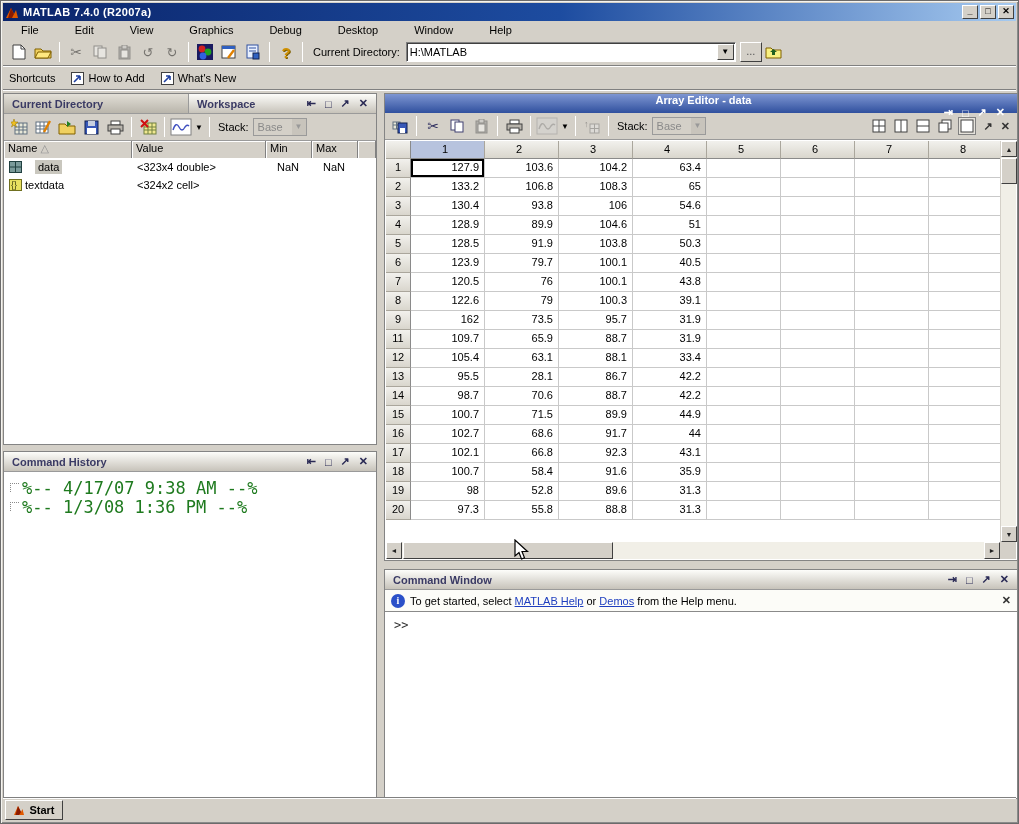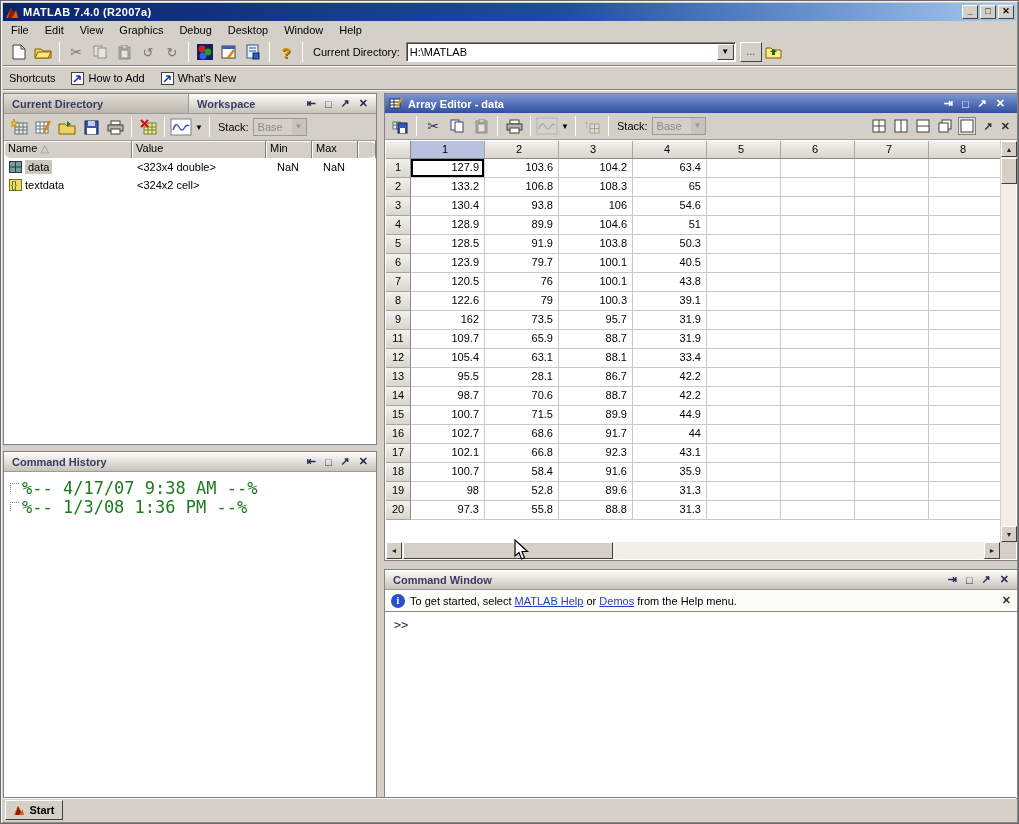--- a/index.html
+++ b/index.html
@@ -9,21 +9,21 @@
   .window { position:absolute; inset:0; border:1px solid #6b6b6b; box-shadow: inset 1px 1px 0 #f5f4f0, inset -1px -1px 0 #8a8a8a; background:#d4d0c8; }
 
   
   .titlebar { position:absolute; left:2px; top:2px; right:2px; height:18px; background:linear-gradient(to right,#0a246a,#1d4ca0 55%,#a6caf0); display:flex; align-items:center; padding:0 2px; }
   .titlebar .ttl { color:#fff; font-weight:bold; font-size:11px; margin-left:4px; letter-spacing:.3px; }
   .winbtns { margin-left:auto; display:flex; gap:2px; }
   .winbtn { width:16px; height:14px; background:#d4d0c8; border:1px solid; border-color:#fff #404040 #404040 #fff; font-size:9px; line-height:11px; text-align:center; font-weight:bold; color:#000; }
 
   
   .menubar { position:absolute; left:2px; top:20px; right:2px; height:18px; display:flex; align-items:center; background:#d4d0c8; }
-  .menu-item { padding:2px 8px; }
+  .menu-item { padding:2px 18px; }
 
   
   .toolbar { position:absolute; left:2px; top:38px; right:2px; height:27px; display:flex; align-items:center; padding:0 4px; border-bottom:1px solid #808080; box-shadow:0 1px 0 #fff; }
   .tbsep { width:1px; height:20px; background:#808080; border-right:1px solid #fff; margin:0 4px; }
   .tbi { width:24px; height:22px; display:flex; align-items:center; justify-content:center; }
   .tbi.dis { opacity:.45; filter:grayscale(1); }
   .cdlabel { margin:0 6px 0 6px; }
   .combo { display:flex; align-items:center; width:330px; height:20px; background:#fff; border:1px solid; border-color:#808080 #fff #fff #808080; box-shadow:inset 1px 1px 0 #404040; }
   .combo input { flex:1; border:none; outline:none; font-family:"Liberation Sans",sans-serif; font-size:11px; padding:0 3px; background:transparent; }
   .combo .drop { width:17px; height:16px; background:#d4d0c8; border:1px solid; border-color:#fff #404040 #404040 #fff; font-size:8px; text-align:center; line-height:14px; margin-right:1px; }
@@ -35,30 +35,30 @@
   .sc-ico { width:13px; height:13px; border:1px solid #404040; background:#fff; display:flex; align-items:center; justify-content:center; }
 
   
   .main { position:absolute; left:2px; top:90px; right:2px; bottom:26px; }
   .panel { position:absolute; background:#fff; border:1px solid #848484; }
   .phead { height:20px; background:linear-gradient(#fdfdfa,#c7c3ba); display:flex; align-items:stretch; border-bottom:1px solid #9a9a9a; color:#3a3a64; font-weight:bold; }
   .phead .cap { display:flex; align-items:center; padding:0 8px; }
   .phead .tab-inactive { background:linear-gradient(#e2dfd7,#b9b5ab); border-right:1px solid #9a9a9a; width:185px; }
   .phead-icons { margin-left:auto; display:flex; align-items:center; gap:9px; padding-right:8px; color:#2a2a55; font-weight:bold; font-size:11px; }
   .phead-icons span { cursor:default; }
-  .bluehead { height:19px; background:linear-gradient(#7e96d2,#30509e); display:flex; align-items:center; color:#fff; font-weight:bold; padding:0 4px; }
+  .bluehead { height:19px; background:linear-gradient(#7e96d2,#30509e); display:flex; align-items:center; color:#fff; font-weight:bold; padding:0 4px;flex-direction:column; }
   .bluehead .phead-icons { color:#fff; }
 
   .ptools { height:27px; background:#d4d0c8; display:flex; align-items:center; padding:0 3px; border-bottom:1px solid #9a9a9a; }
   .stacklbl { margin:0 4px; color:#000; }
   .stacksel { width:54px; height:18px; background:#d4d0c8; border:1px solid #9a9a9a; color:#8a8a8a; display:flex; align-items:center; padding-left:4px; }
   .stacksel .da { margin-left:auto; width:14px; height:16px; background:#c8c4bc; font-size:8px; text-align:center; line-height:15px; color:#999; }
 
   
-  .wshead { display:flex; height:17px; background:#d4d0c8;border-radius:7px; }
+  .wshead { display:flex; height:17px; background:#d4d0c8; }
   .wshc { border-right:1px solid #808080; box-shadow:inset 1px 1px 0 #fff; padding:1px 4px; }
   .wsbody { background:#fff; position:absolute; left:1px; right:1px; top:0; bottom:0; }
   .ws-row { display:flex; height:18px; align-items:center; background:#fff; }
   .ws-cell { padding:0 4px; white-space:nowrap; overflow:hidden; }
   .nm-sel { background:#c9c7be; padding:1px 3px; }
 
   
   .hist { font-family:"DejaVu Sans Mono", monospace; color:#1e7a1e; font-size:17px; padding:6px 4px 0 6px; }
   .hist-line { display:flex; align-items:center; height:19px; }
   .hist-marker { width:9px; height:9px; border-left:1px dotted #8a8a8a; border-top:1px dotted #8a8a8a; margin-right:3px; }
@@ -316,21 +316,21 @@
       <div class="wshead" id="ws-colhead">
           <span class="wshc" style="width: 128px;"><span>Name</span><span style="color: rgb(144, 144, 144);"> △</span></span>
           <span class="wshc" style="width: 134px;">Value</span>
           <span class="wshc" style="width: 46px;">Min</span>
           <span class="wshc" style="width: 46px;">Max</span>
           <span class="wshc" style="flex: 1 1 0%;"></span>
         </div>
       <div style="position:relative;flex:1;height:calc(100% - 65px);background:#fff">
         <div class="wsbody" id="ws-rows">
             <div class="ws-row">
-              <span class="ws-cell" style="width: 128px; display: flex; align-items: center; gap: 3px;">
+              <span class="ws-cell" style="width: 128px; display: flex; align-items: center; gap: 13px;">
                 <span>
                   <svg width="13" height="12">
                     <rect x="0.5" y="0.5" width="12" height="11" fill="#7a9a9a" stroke="#204040"></rect>
                     <line x1="6.5" y1="0" x2="6.5" y2="12" stroke="#204040"></line>
                     <line x1="0" y1="6" x2="13" y2="6" stroke="#204040"></line>
                   </svg>
                 </span>
                 <span class="nm-sel">data</span>
               </span>
               <span class="ws-cell" style="width: 134px;">&lt;323x4 double&gt;</span>

